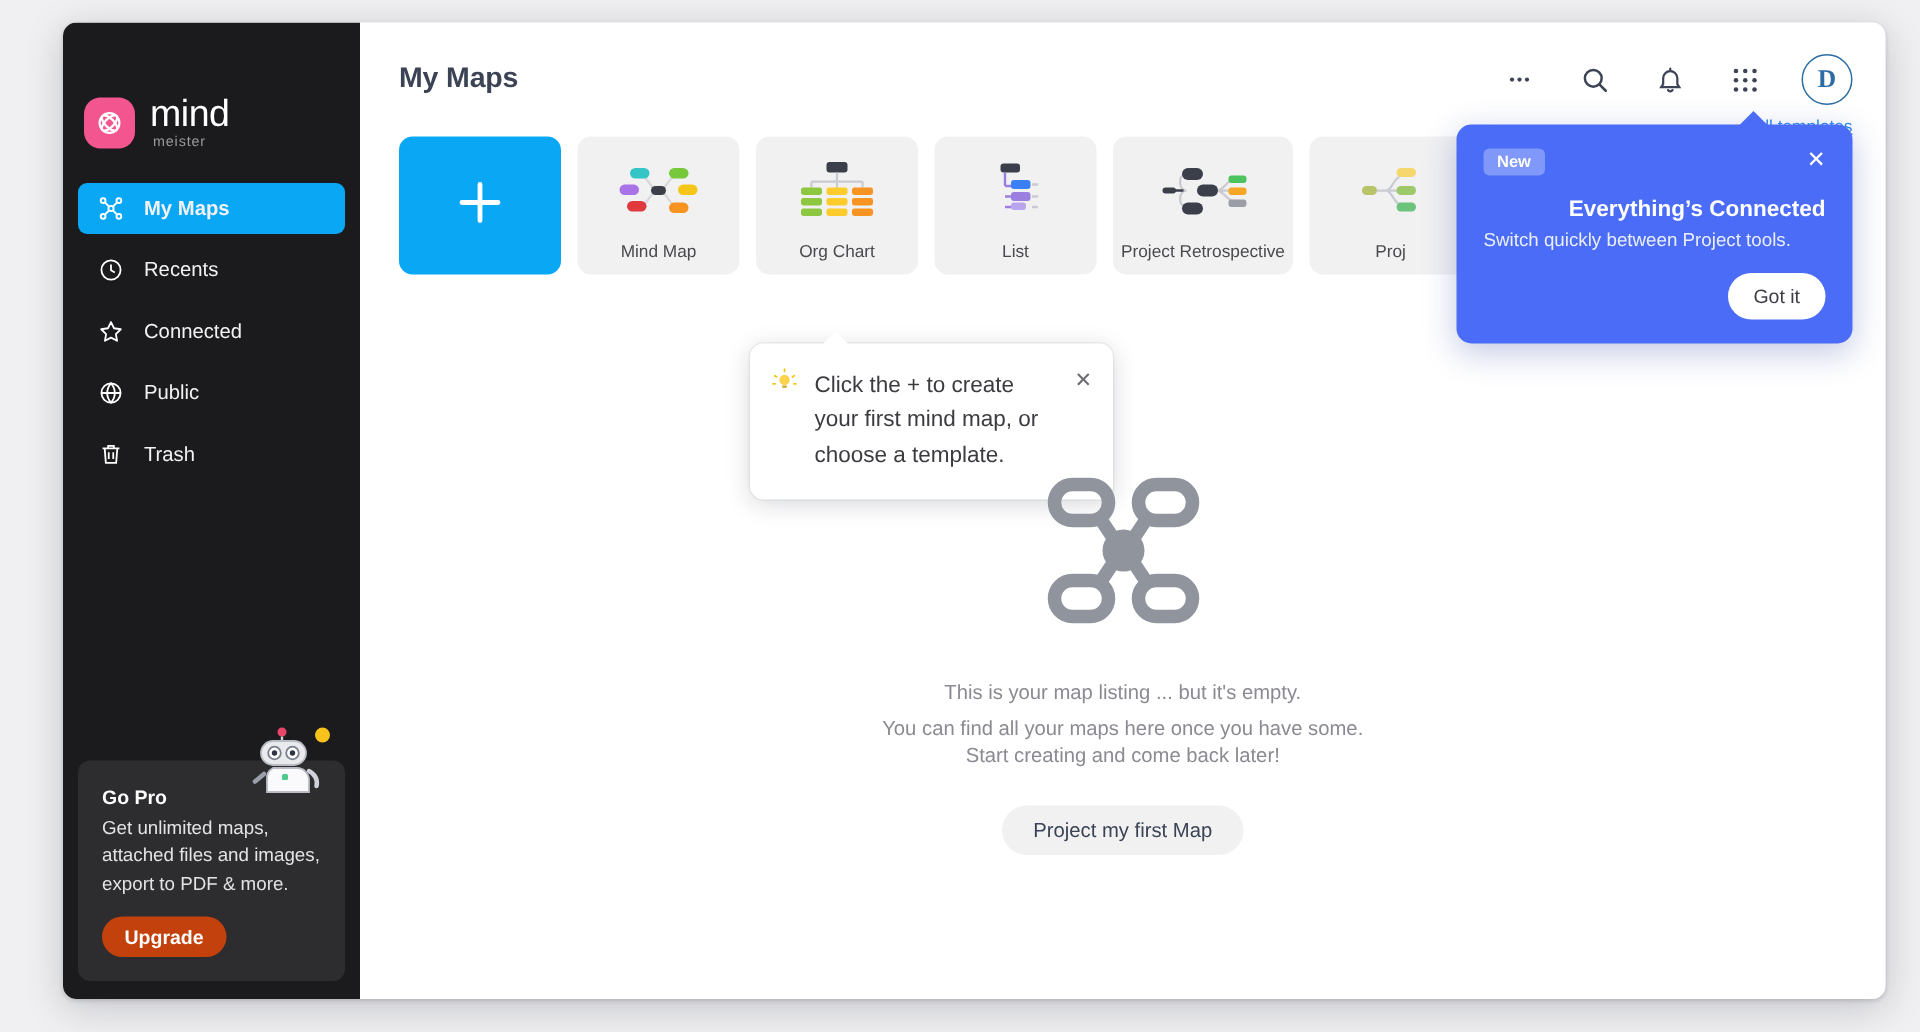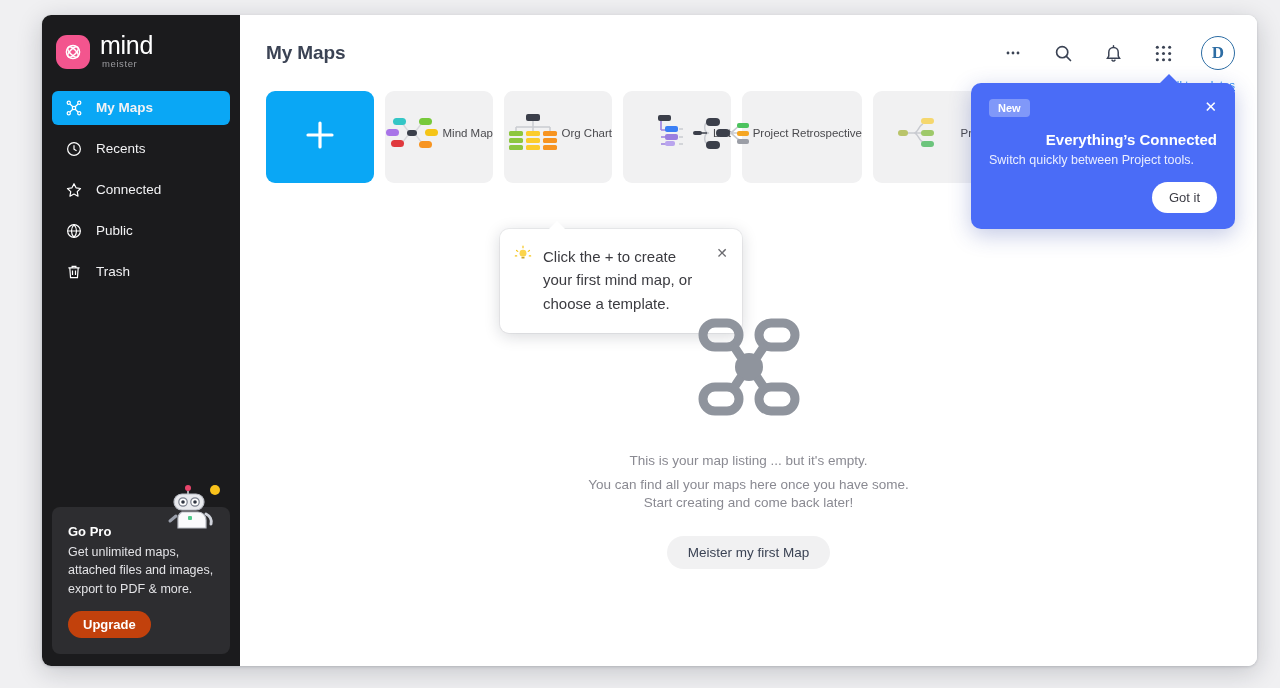--- a/index.html
+++ b/index.html
@@ -22,21 +22,21 @@
     display: flex;
   }
 
   
   .sidebar {
     width: 198px; height: 100%;
     background: #1b1b1d;
     position: relative;
     flex: 0 0 198px;
   }
-  .brand { display: flex; align-items: flex-end; padding: 18px 0 0 14px; }
+  .brand { display: flex; align-items: center; padding: 18px 0 0 14px; margin-top: 31px; }
   .brand-logo {
     width: 34px; height: 34px; border-radius: 11px;
     background: #f3558e;
     display: flex; align-items: center; justify-content: center;
     flex: 0 0 34px;
   }
   .brand-text { margin-left: 10px; line-height: 1; }
   .brand-name {
     color: #fff; font-size: 25px; letter-spacing: -.3px; font-weight: 400;
     display: block;
@@ -94,21 +94,21 @@
   
   .templates-wrap { position: relative; padding: 0 22px 0 26px; }
   .all-templates {
     position: absolute; right: 22px; top: -12px;
     color: #2d8bf0; font-size: 11.5px; text-decoration: underline; cursor: pointer;
   }
   .tpl-row { display: flex; gap: 11px; align-items: flex-start; }
   .tpl-card {
     width: 108px; height: 92px;
     background: #f1f1f2; border-radius: 9px;
-    display: flex; flex-direction: row; align-items: center; justify-content: flex-end;
+    display: flex; flex-direction: column; align-items: center; justify-content: flex-end;
     padding-bottom: 9px; cursor: pointer; flex: 0 0 108px;
   }
   .tpl-card.plus {
     background: #0aa7f5;
     justify-content: center; padding-bottom: 0;
   }
   .tpl-icon { flex: 1; display: flex; align-items: center; justify-content: center; width: 100%; }
   .tpl-label { font-size: 11.5px; color: #4a4a4e; text-align: center; white-space: nowrap; }
 
   
@@ -446,18 +446,18 @@
           <rect x="10" y="8" width="36" height="24" rx="12"></rect>
           <rect x="66" y="8" width="36" height="24" rx="12"></rect>
           <rect x="10" y="72" width="36" height="24" rx="12"></rect>
           <rect x="66" y="72" width="36" height="24" rx="12"></rect>
           <path d="M40 30 48 42M72 30 64 42M40 74 48 62M72 74 64 62"></path>
         </svg>
       </span>
       <div class="empty-line1">This is your map listing ... but it's empty.</div>
       <div class="empty-line2">You can find all your maps here once you have some.</div>
       <div class="empty-line3">Start creating and come back later!</div>
-      <button class="empty-btn">Meister my first Map</button>
+      <button class="empty-btn">Project my first Map</button>
     </div>
 
   </div>
 </div>
 </div>
 
 </body></html>

